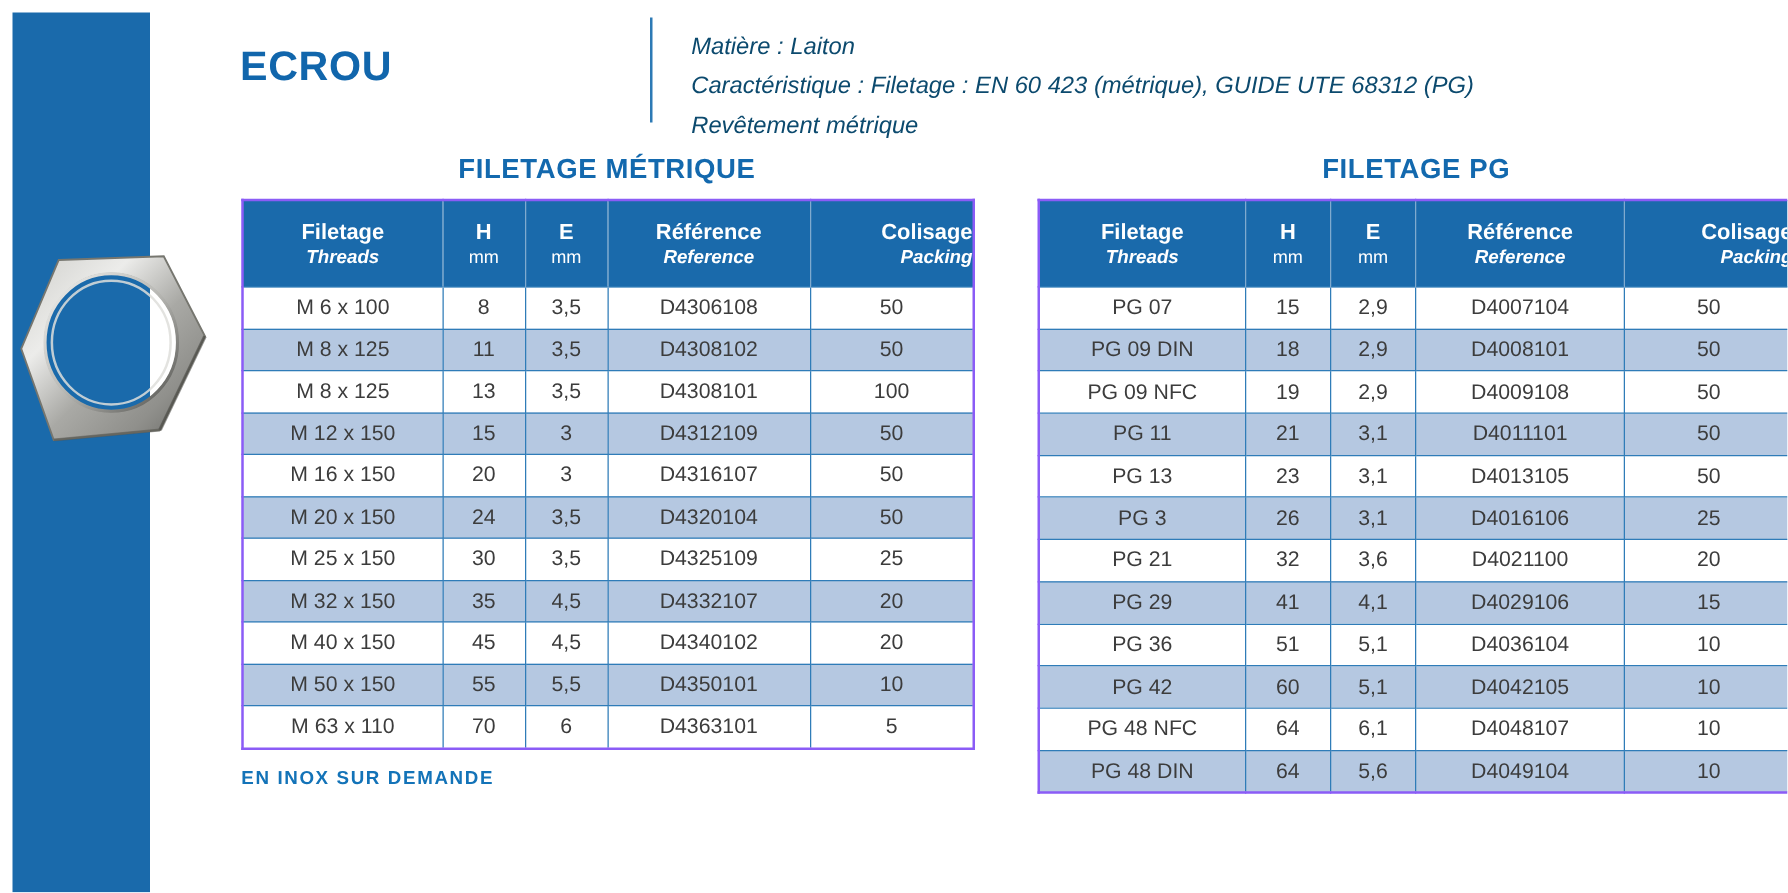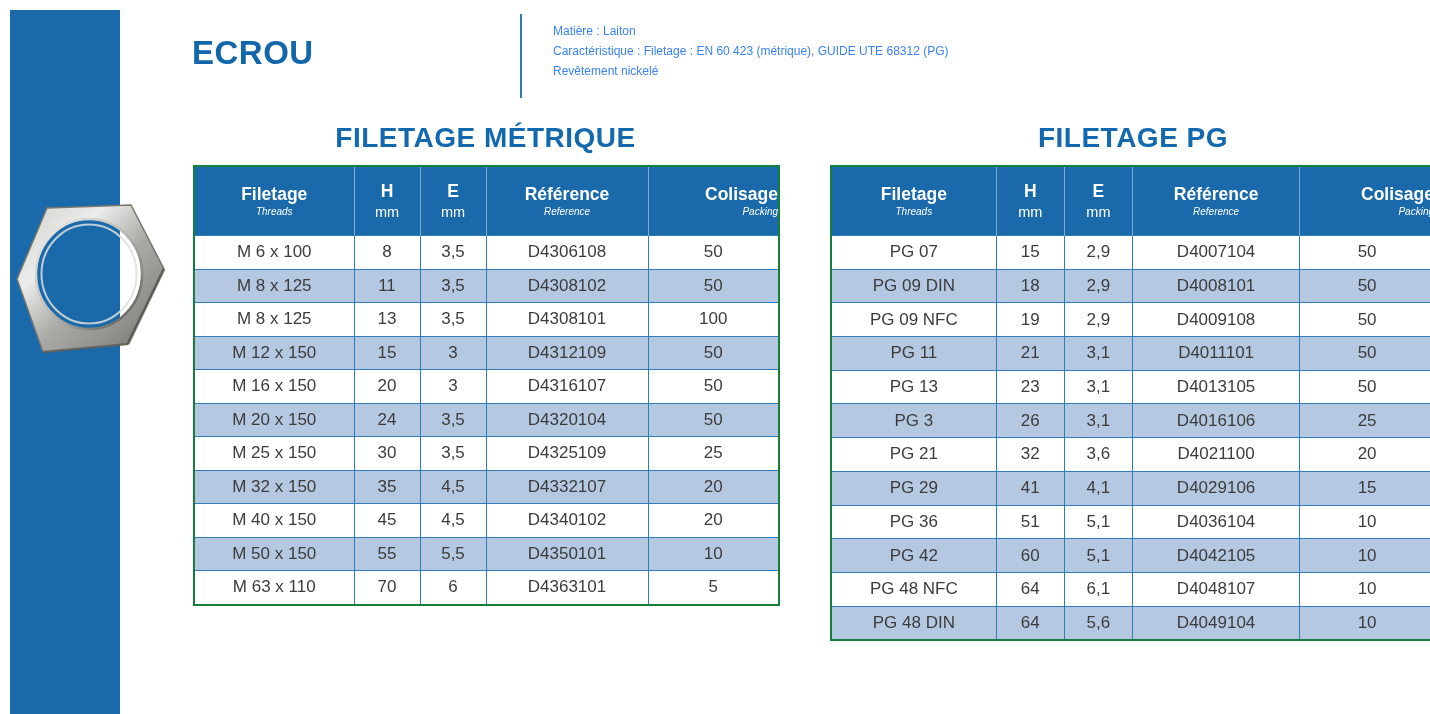--- a/index.html
+++ b/index.html
@@ -23,47 +23,47 @@
     margin:0;
   }
   .header-divider{
     position:absolute;left:520px;top:14px;width:2px;height:84px;
     background:#2D7AB5;
   }
   .info-block{
     position:absolute;left:553px;top:22px;
   }
   .info-block p{
-    margin:0;font-size:12px;line-height:1.65;color:#3b82f6;
+    margin:0;font-size:19px;line-height:1.65;color:#0c4a6e;font-style:italic;
   }
   .table-section{position:absolute;top:122px;}
   .section-metric{left:193px;width:585px;}
   .section-pg{left:830px;width:606px;}
   .tbl-title{
     margin:0 0 11px 0;text-align:center;
-    color:#1369AE;font-weight:bold;font-size:28px;letter-spacing:.5px;
+    color:#1369AE;font-weight:bold;font-size:22px;letter-spacing:.5px;
   }
   table.data-table{
     border-collapse:collapse;width:100%;
-    border:2px solid #15803d;
+    border:2px solid #8b5cf6;
     table-layout:fixed;
   }
   col.c-fil{width:160px}
   col.c-h{width:66px}
   col.c-e{width:66px}
   col.c-ref{width:162px}
   col.c-col{width:131px}
   table.data-table th{
     background:#1A6AAB;color:#ffffff;
     height:68px;padding:0;vertical-align:middle;text-align:center;
     border-right:1px solid #7FAACE;
   }
   table.data-table th:last-child{border-right:none;text-align:right;}
   .h-main{display:block;font-size:17.5px;font-weight:bold;line-height:1.25;}
-  .h-sub{display:block;font-size:10px;font-weight:normal;font-style:italic;line-height:1.25;}
+  .h-sub{display:block;font-size:15px;font-weight:bold;font-style:italic;line-height:1.25;}
   th:nth-child(2) .h-sub, th:nth-child(3) .h-sub{
     font-style:normal;font-weight:normal;font-size:14.5px;
   }
   table.data-table td{
     height:32.5px;padding:0;text-align:center;vertical-align:middle;
     font-size:17px;color:#3c3c3c;background:#ffffff;
     border:1px solid #2F7CB8;
   }
   .section-pg table.data-table td{height:32.7px;}
   table.data-table tbody tr:nth-child(even) td{background:#B5C8E1;}
@@ -102,21 +102,21 @@
     <path d="M28,149 L113,141" fill="none" stroke="#55554f" stroke-width="2.5" opacity="0.5"></path>
   </svg>
 
   <h1 class="page-title">ECROU</h1>
 
   <div class="header-divider"></div>
 
   <div class="info-block">
     <p>Matière : Laiton</p>
     <p>Caractéristique : Filetage : EN 60 423 (métrique), GUIDE UTE 68312 (PG)</p>
-    <p>Revêtement nickelé</p>
+    <p>Revêtement métrique</p>
   </div>
 
   <section class="table-section section-metric">
     <h2 class="tbl-title">FILETAGE MÉTRIQUE</h2>
     <table class="data-table">
       <colgroup>
         <col class="c-fil">
           <col class="c-h">
           <col class="c-e">
           <col class="c-ref">
@@ -219,20 +219,21 @@
           </tr>
           <tr>
             <td>M 63 x 110</td>
             <td>70</td>
             <td>6</td>
             <td>D4363101</td>
             <td>5</td>
           </tr>
         </tbody>
     </table>
+    <div class="footnote">EN INOX SUR DEMANDE</div>
   </section>
 
   <section class="table-section section-pg">
     <h2 class="tbl-title">FILETAGE PG</h2>
     <table class="data-table">
       <colgroup>
         <col class="c-fil">
           <col class="c-h">
           <col class="c-e">
           <col class="c-ref">

